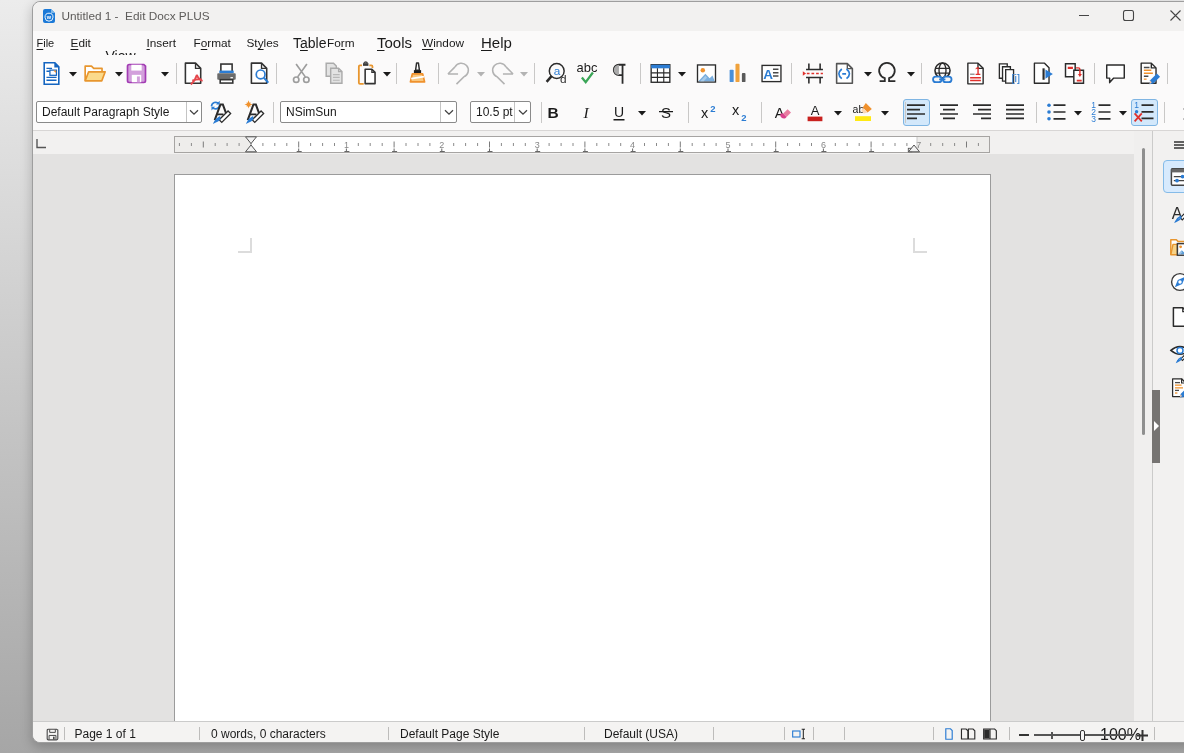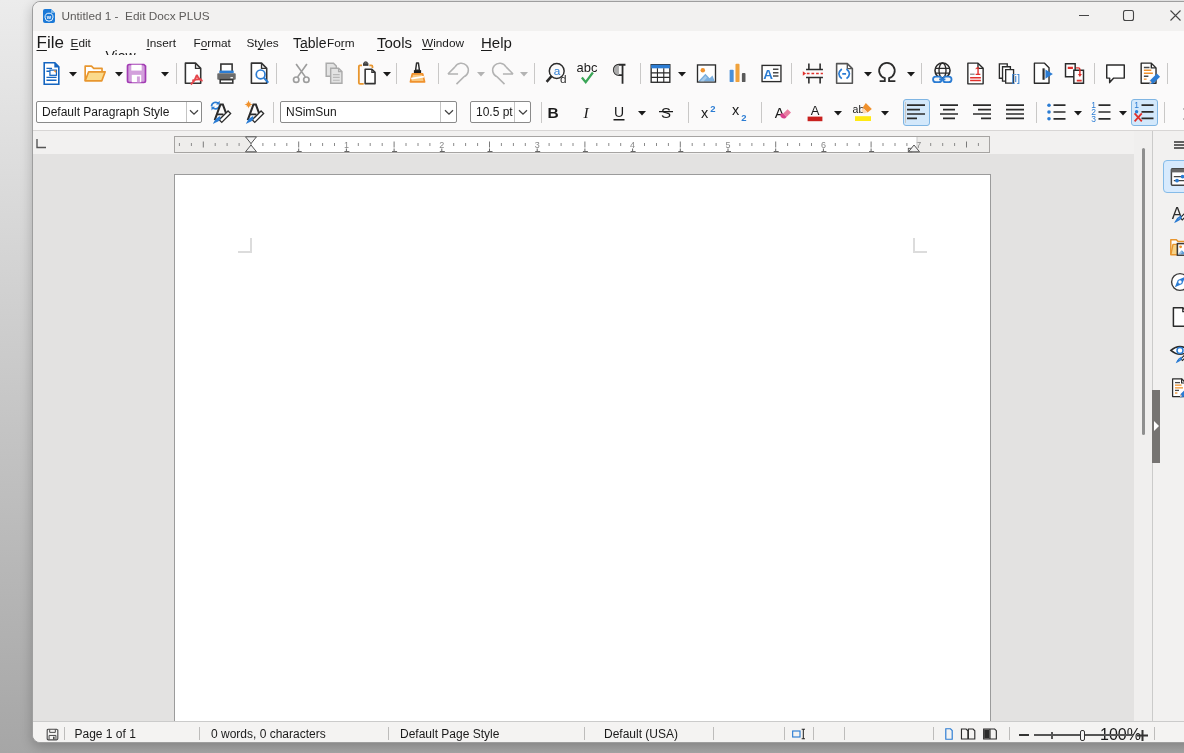--- a/index.html
+++ b/index.html
@@ -21,21 +21,21 @@
       <circle cx="7" cy="9.2" r="4" fill="none" stroke="#fff" stroke-width="0.9"></circle>
       <text x="7" y="11.4" font-size="5.5" font-weight="bold" fill="#fff" text-anchor="middle" font-family="Liberation Sans">w</text>
     </svg>
 <div class="t" style="left:28.5px;top:6px;color:#5d5b59;font-size:11.8px;line-height:16px">Untitled 1 -&nbsp; Edit Docx PLUS</div>
 <svg class="ab" style="left:1044px;top:8px" width="112" height="12" viewBox="0 0 112 12">
       <path d="M2 5.5h10" stroke="#454545" stroke-width="1.1"></path>
       <rect x="46.5" y="0.5" width="10" height="10" rx="2" fill="none" stroke="#454545" stroke-width="1.1"></rect>
       <path d="M93.5 0.5l10 10M93.5 10.5l10-10" stroke="#454545" stroke-width="1.1"></path>
     </svg>
 <div class="" style="left:0px;top:29px;width:1165px;height:24px;background:#fbfafa"></div>
-<div class="t" style="left:3.5px;top:31px;color:#1a1a1a;font-size:17px;line-height:20px"><u>F</u>ile</div>
+<div class="t" style="left:3.5px;top:31px;color:#1a1a1a;font-size:11px;line-height:20px"><u>F</u>ile</div>
 <div class="t" style="left:37.5px;top:31px;color:#1a1a1a;font-size:11.8px;line-height:20px"><u>E</u>dit</div>
 <div class="t" style="left:72.5px;top:44px;color:#1a1a1a;font-size:14px;line-height:20px"><u>V</u>iew</div>
 <div class="t" style="left:113.5px;top:31px;color:#1a1a1a;font-size:11.8px;line-height:20px"><u>I</u>nsert</div>
 <div class="t" style="left:160.5px;top:31px;color:#1a1a1a;font-size:11.8px;line-height:20px">F<u>o</u>rmat</div>
 <div class="t" style="left:213.5px;top:31px;color:#1a1a1a;font-size:11.8px;line-height:20px">St<u>y</u>les</div>
 <div class="t" style="left:260px;top:31px;color:#1a1a1a;font-size:14px;line-height:20px">T<u>a</u>ble</div>
 <div class="t" style="left:294px;top:31px;color:#1a1a1a;font-size:11.8px;line-height:20px">Fo<u>r</u>m</div>
 <div class="t" style="left:344px;top:31px;color:#1a1a1a;font-size:15px;line-height:20px"><u>T</u>ools</div>
 <div class="t" style="left:389px;top:31px;color:#1a1a1a;font-size:11.8px;line-height:20px"><u>W</u>indow</div>
 <div class="t" style="left:448px;top:31px;color:#1a1a1a;font-size:15px;line-height:20px"><u>H</u>elp</div>

